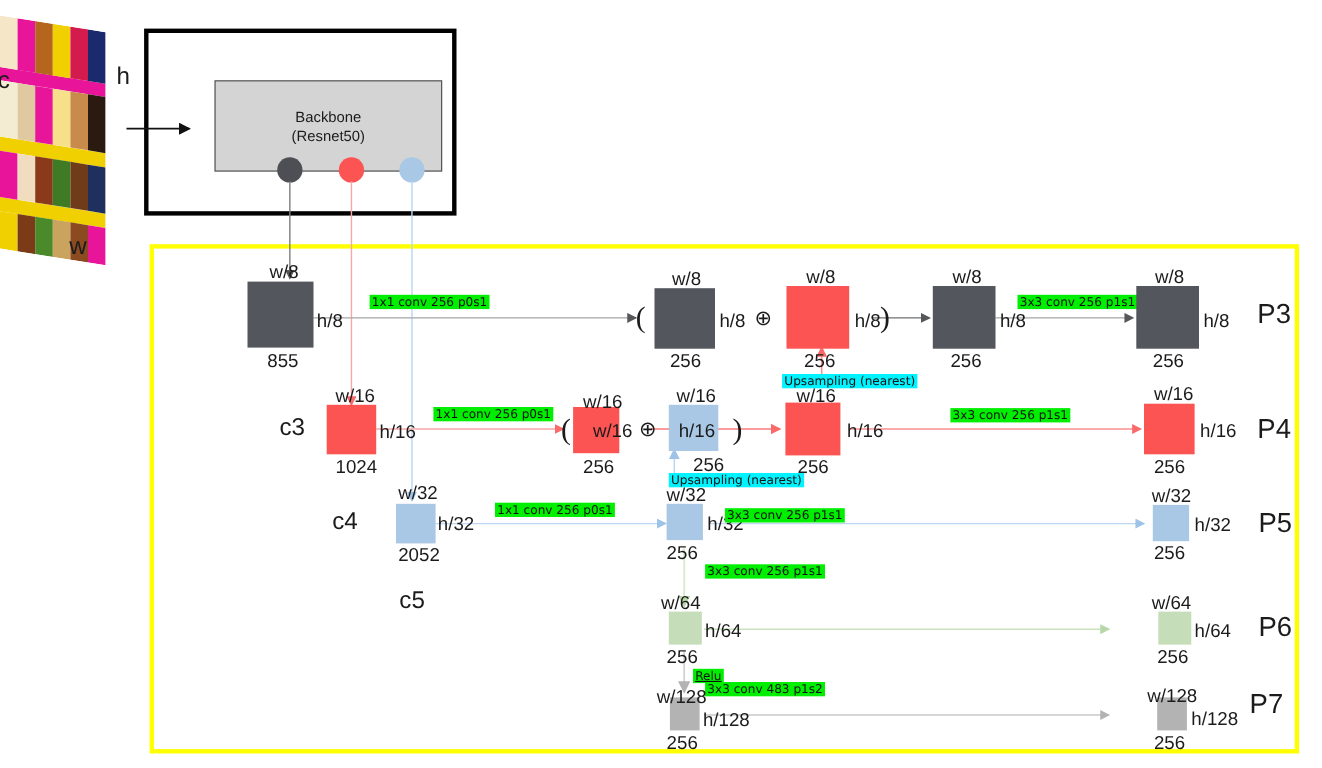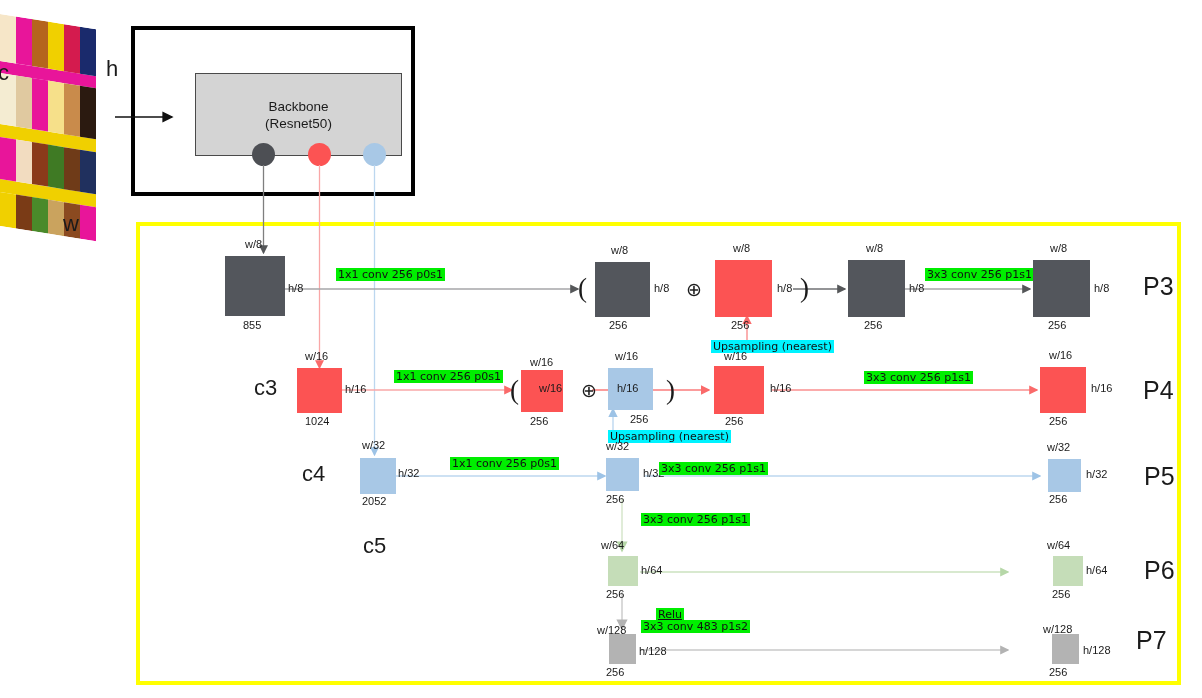--- a/index.html
+++ b/index.html
@@ -11,21 +11,21 @@
     position: relative;
     overflow: hidden;
     font-family: "Liberation Sans", sans-serif;
     color: #1a1a1a;
   }
   #stage { position: absolute; inset: 0; }
 
   
   .lbl {
     position: absolute;
-    font-size: 11px;
+    font-size: 17px;
     color: #1b1b1b;
     white-space: nowrap;
     line-height: 1;
   }
   .big-axis {
     position: absolute;
     font-size: 22px;
     color: #1b1b1b;
     white-space: nowrap;
     line-height: 1;
@@ -328,21 +328,21 @@
   <div class="fbox" style="left:1048px; top:459px; width:33px; height:33px; background:#a8c8e6;"></div>
   <div class="lbl" style="left:1047px; top:442px;">w/32</div>
   <div class="lbl" style="left:1086px; top:469px;">h/32</div>
   <div class="lbl" style="left:1049px; top:494px;">256</div>
   <div class="p-name" style="left:1144px; top:464px;">P5</div>
 
   <div class="fbox" style="left:608px; top:556px; width:30px; height:30px; background:#c5ddb8;"></div>
   <div class="lbl" style="left:601px; top:540px;">w/64</div>
   <div class="lbl" style="left:641px; top:565px;">h/64</div>
   <div class="lbl" style="left:606px; top:589px;">256</div>
-  <div class="tag-green" style="left:656px; top:608px;text-decoration:underline;">Relu</div>
+  <div class="tag-green" style="left:630px; top:608px;text-decoration:underline;">Relu</div>
   <div class="tag-green" style="left:641px; top:620px;">3x3 conv 483 p1s2</div>
 
   <div class="fbox" style="left:1053px; top:556px; width:30px; height:30px; background:#c5ddb8;"></div>
   <div class="lbl" style="left:1047px; top:540px;">w/64</div>
   <div class="lbl" style="left:1086px; top:565px;">h/64</div>
   <div class="lbl" style="left:1052px; top:589px;">256</div>
   <div class="p-name" style="left:1144px; top:558px;">P6</div>
 
   <div class="fbox" style="left:609px; top:634px; width:27px; height:30px; background:#b3b3b3;"></div>
   <div class="lbl" style="left:597px; top:625px;">w/128</div>

